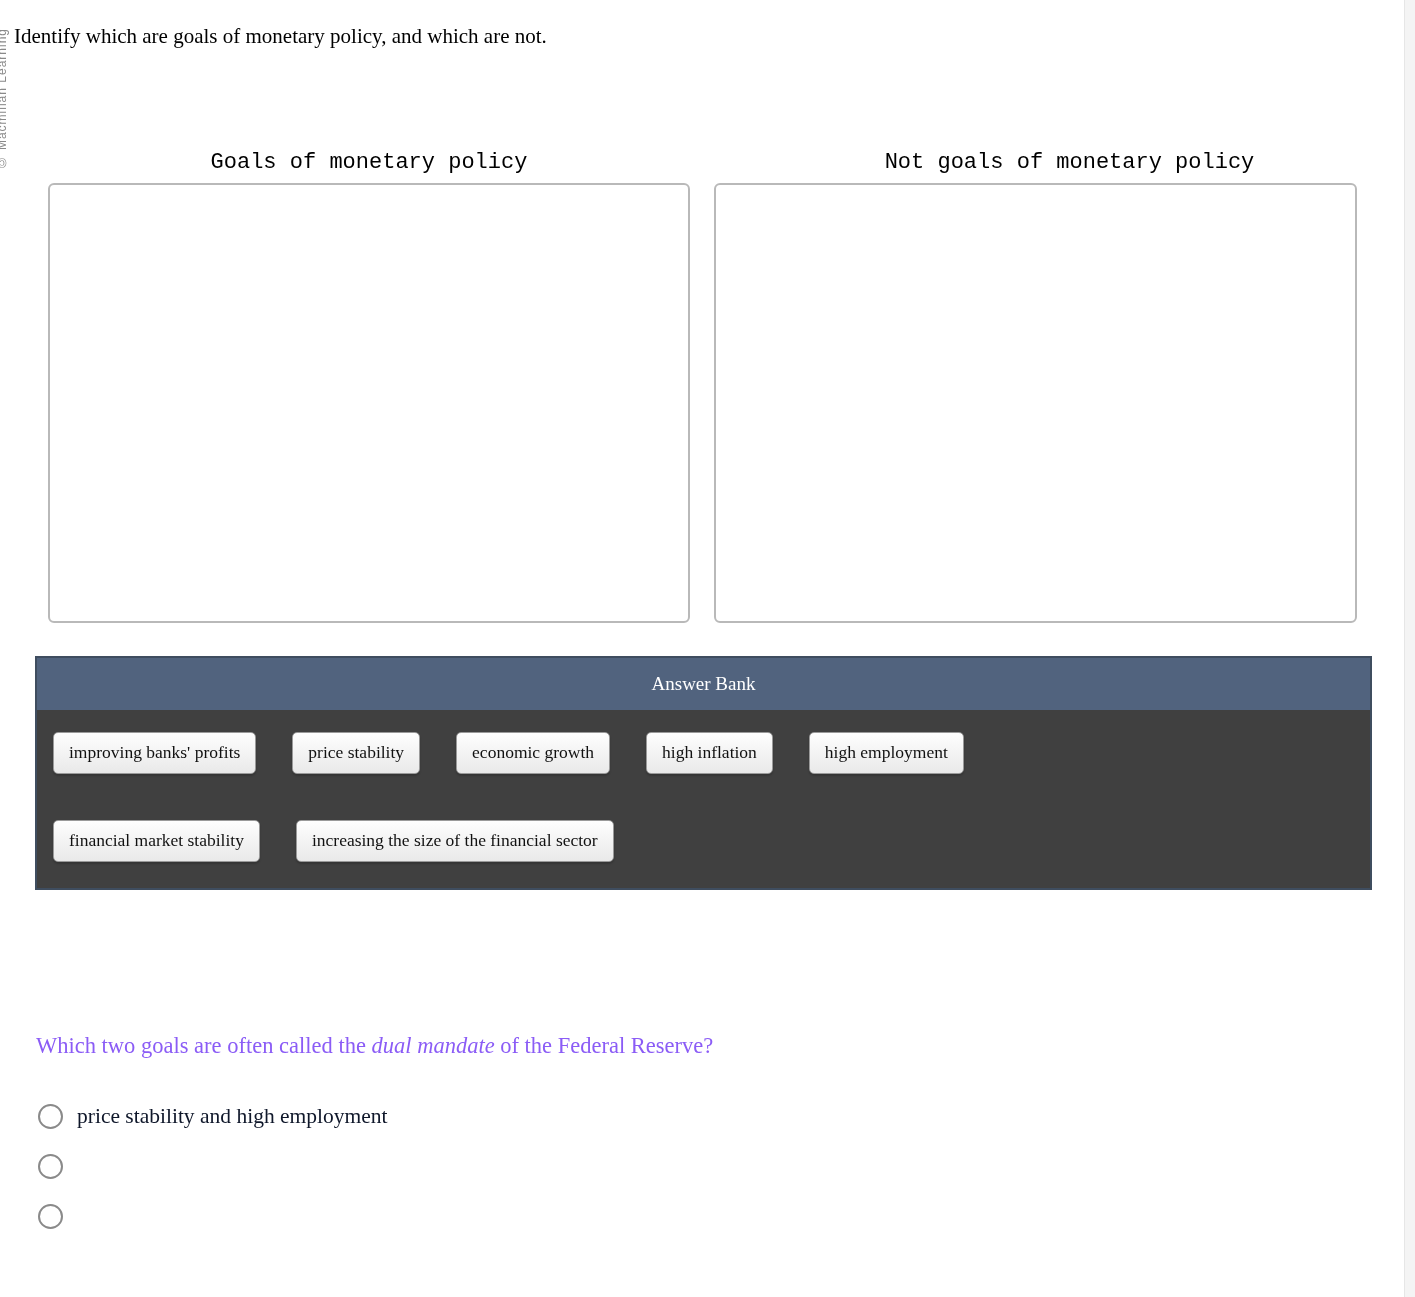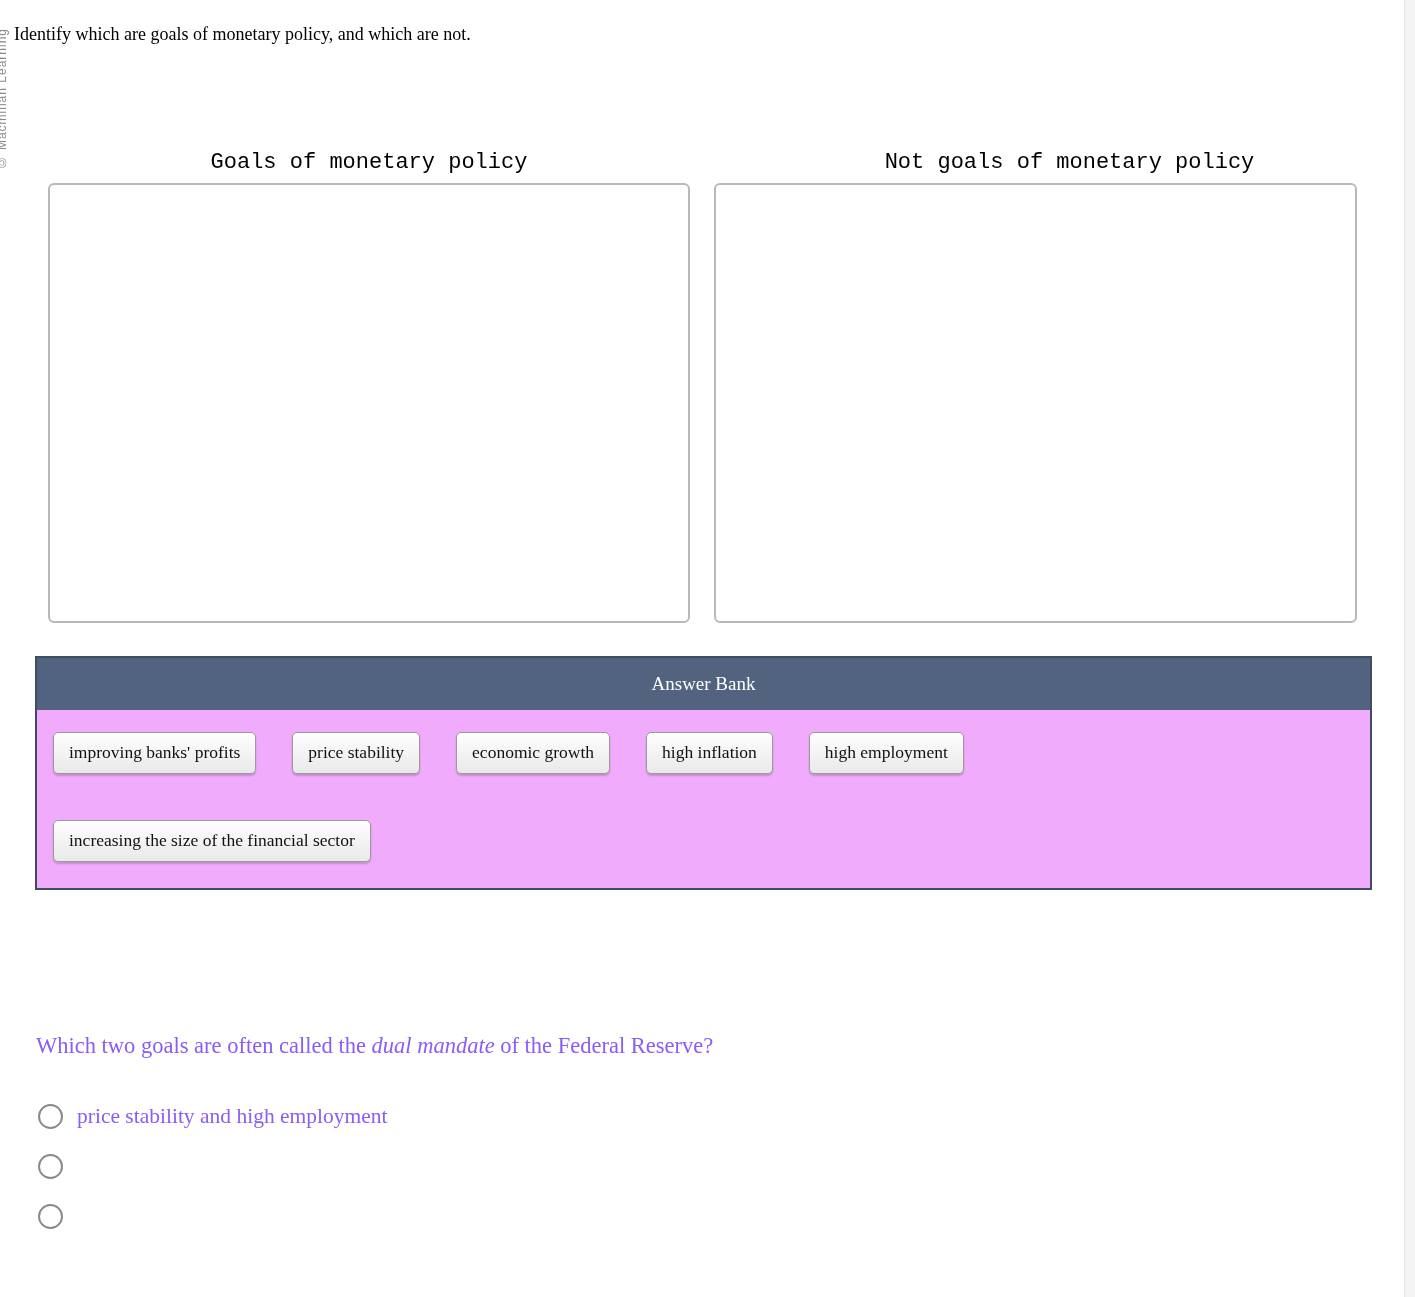--- a/index.html
+++ b/index.html
@@ -20,21 +20,21 @@
     font-family: "Liberation Sans", sans-serif;
     font-size: 12px;
     color: #8a8a8a;
     letter-spacing: 1px;
     white-space: nowrap;
   }
 
   .intro {
     position: absolute;
     left: 14px; top: 24px;
-    font-size: 18px;
+    font-size: 21px;
     color: #000;
   }
 
   .zone-label {
     position: absolute;
     top: 150px;
     text-align: center;
     font-size: 22px;
     color: #000;
     font-family: Liberation Mono, monospace;
@@ -51,21 +51,21 @@
     background: #ffffff;
   }
   .drop-box.left  { left: 48px;  width: 642px; }
   .drop-box.right { left: 714px; width: 643px; }
 
   .answer-bank {
     position: absolute;
     left: 35px; top: 656px;
     width: 1337px;
     border: 2px solid #3f4d5f;
-    background: #f0abfc;
+    background: #404040;
   }
   .answer-bank-header {
     height: 52px;
     background: #51637e;
     color: #ffffff;
     display: flex;
     align-items: center;
     justify-content: center;
     font-size: 19px;
   }
@@ -112,21 +112,21 @@
   .radio {
     width: 25px; height: 25px;
     border: 2px solid #8a8a8a;
     border-radius: 50%;
     background: #fff;
     margin-right: 14px;
     flex: none;
   }
   .option-text {
     font-size: 21.5px;
-    color: #8b5cf6;
+    color: #0f172a;
   }
 
   .scrollbar-track {
     position: absolute;
     right: 0; top: 0;
     width: 11px; height: 100%;
     background: #f4f4f4;
     border-left: 1px solid #e6e6e6;
   }
 </style>
@@ -147,20 +147,21 @@
   <div class="answer-bank-header">Answer Bank</div>
   <div class="answer-bank-body">
     <div class="chip-row">
       <div class="chip">improving banks' profits</div>
       <div class="chip">price stability</div>
       <div class="chip">economic growth</div>
       <div class="chip">high inflation</div>
       <div class="chip">high employment</div>
     </div>
     <div class="chip-row">
+      <div class="chip">financial market stability</div>
       <div class="chip">increasing the size of the financial sector</div>
     </div>
   </div>
 </div>
 
 <div class="question2"><span>Which two goals are often called the </span><span class="em">dual mandate</span><span> of the Federal Reserve?</span></div>
 
 <div class="options">
   <div class="option-row">
     <span class="radio"></span>

